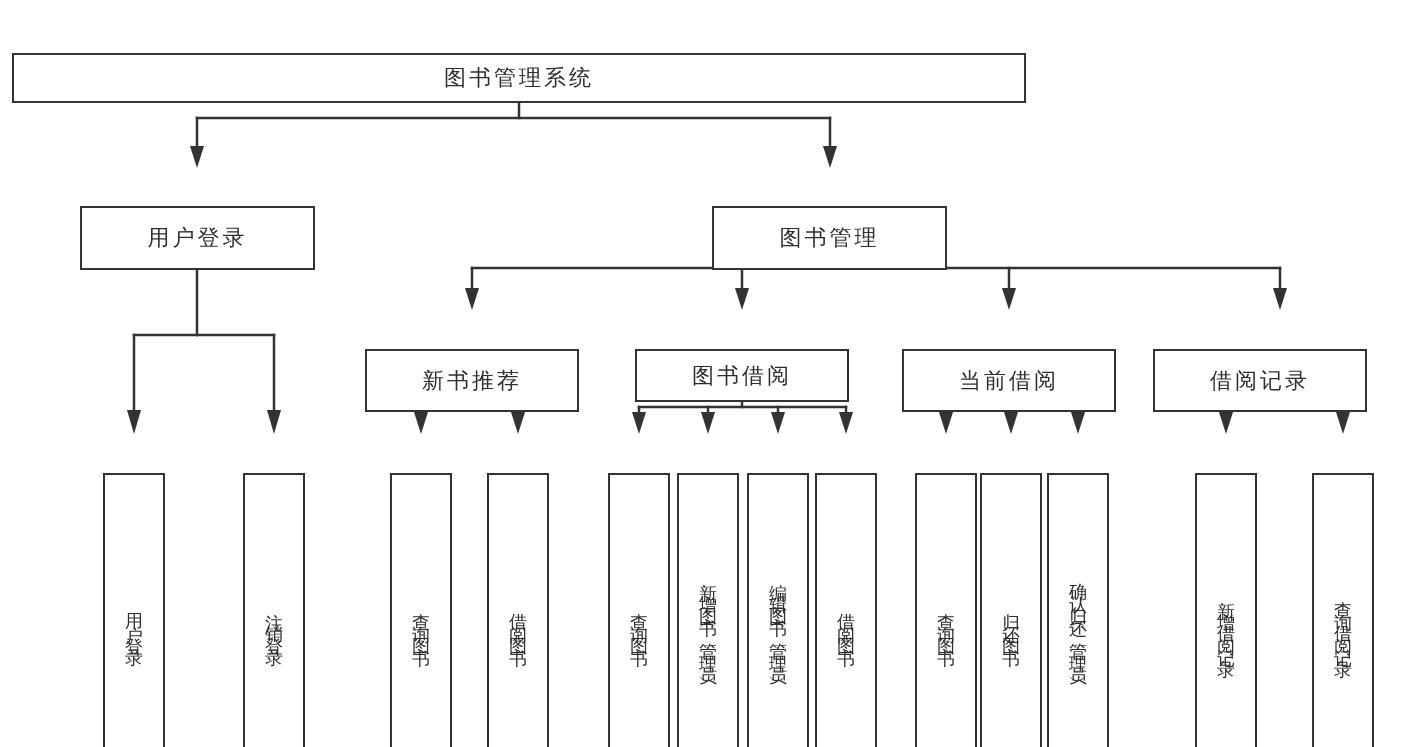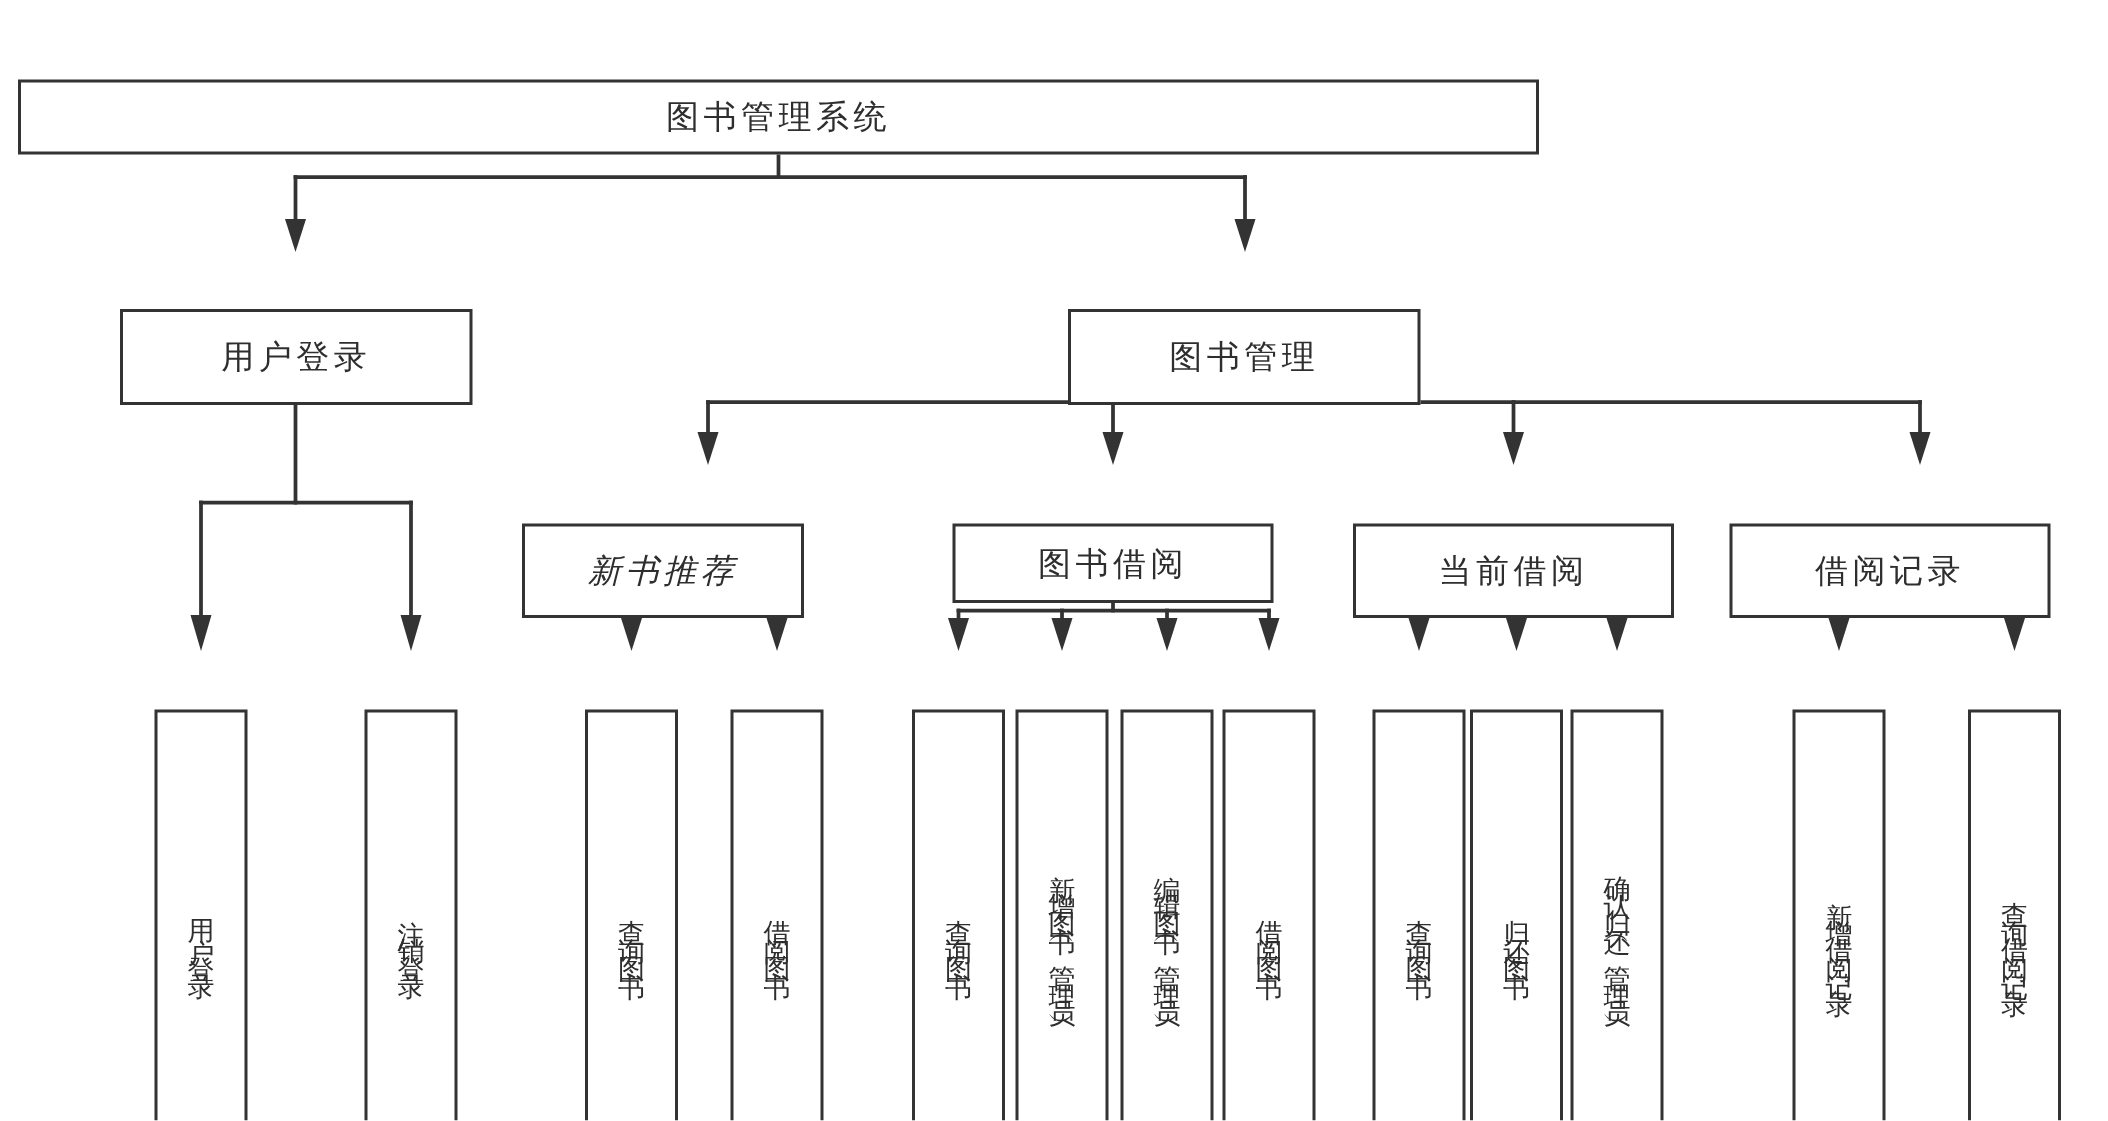--- a/index.html
+++ b/index.html
@@ -36,21 +36,21 @@
     font-size: 18px;
     letter-spacing: 12px;
     line-height: 1;
     padding: 8px 0;
   }
   
   #n-root     { left: 12px;   top: 17px;  width: 1014px; height: 50px; }
   #n-userlog  { left: 80px;   top: 170px; width: 235px;  height: 64px; }
   #n-bookmgmt { left: 712px;  top: 170px; width: 235px;  height: 64px; }
   
-  #n-newbook  { left: 348px;  top: 313px; width: 188px;  height: 63px; font-style: italic; }
+  #n-newbook  { left: 365px;  top: 313px; width: 214px;  height: 63px; }
   #n-borrow   { left: 635px;  top: 313px; width: 214px;  height: 53px; }
   #n-current  { left: 902px;  top: 313px; width: 214px;  height: 63px; }
   #n-records  { left: 1153px; top: 313px; width: 214px;  height: 63px; }
   
   .leaf { top: 437px; width: 62px; height: 300px; }
   #l-ul-login   { left: 103px; }
   #l-ul-logout  { left: 243px; }
   #l-nb-query   { left: 390px; }
   #l-nb-borrow  { left: 487px; }
   #l-bw-query   { left: 608px; }

